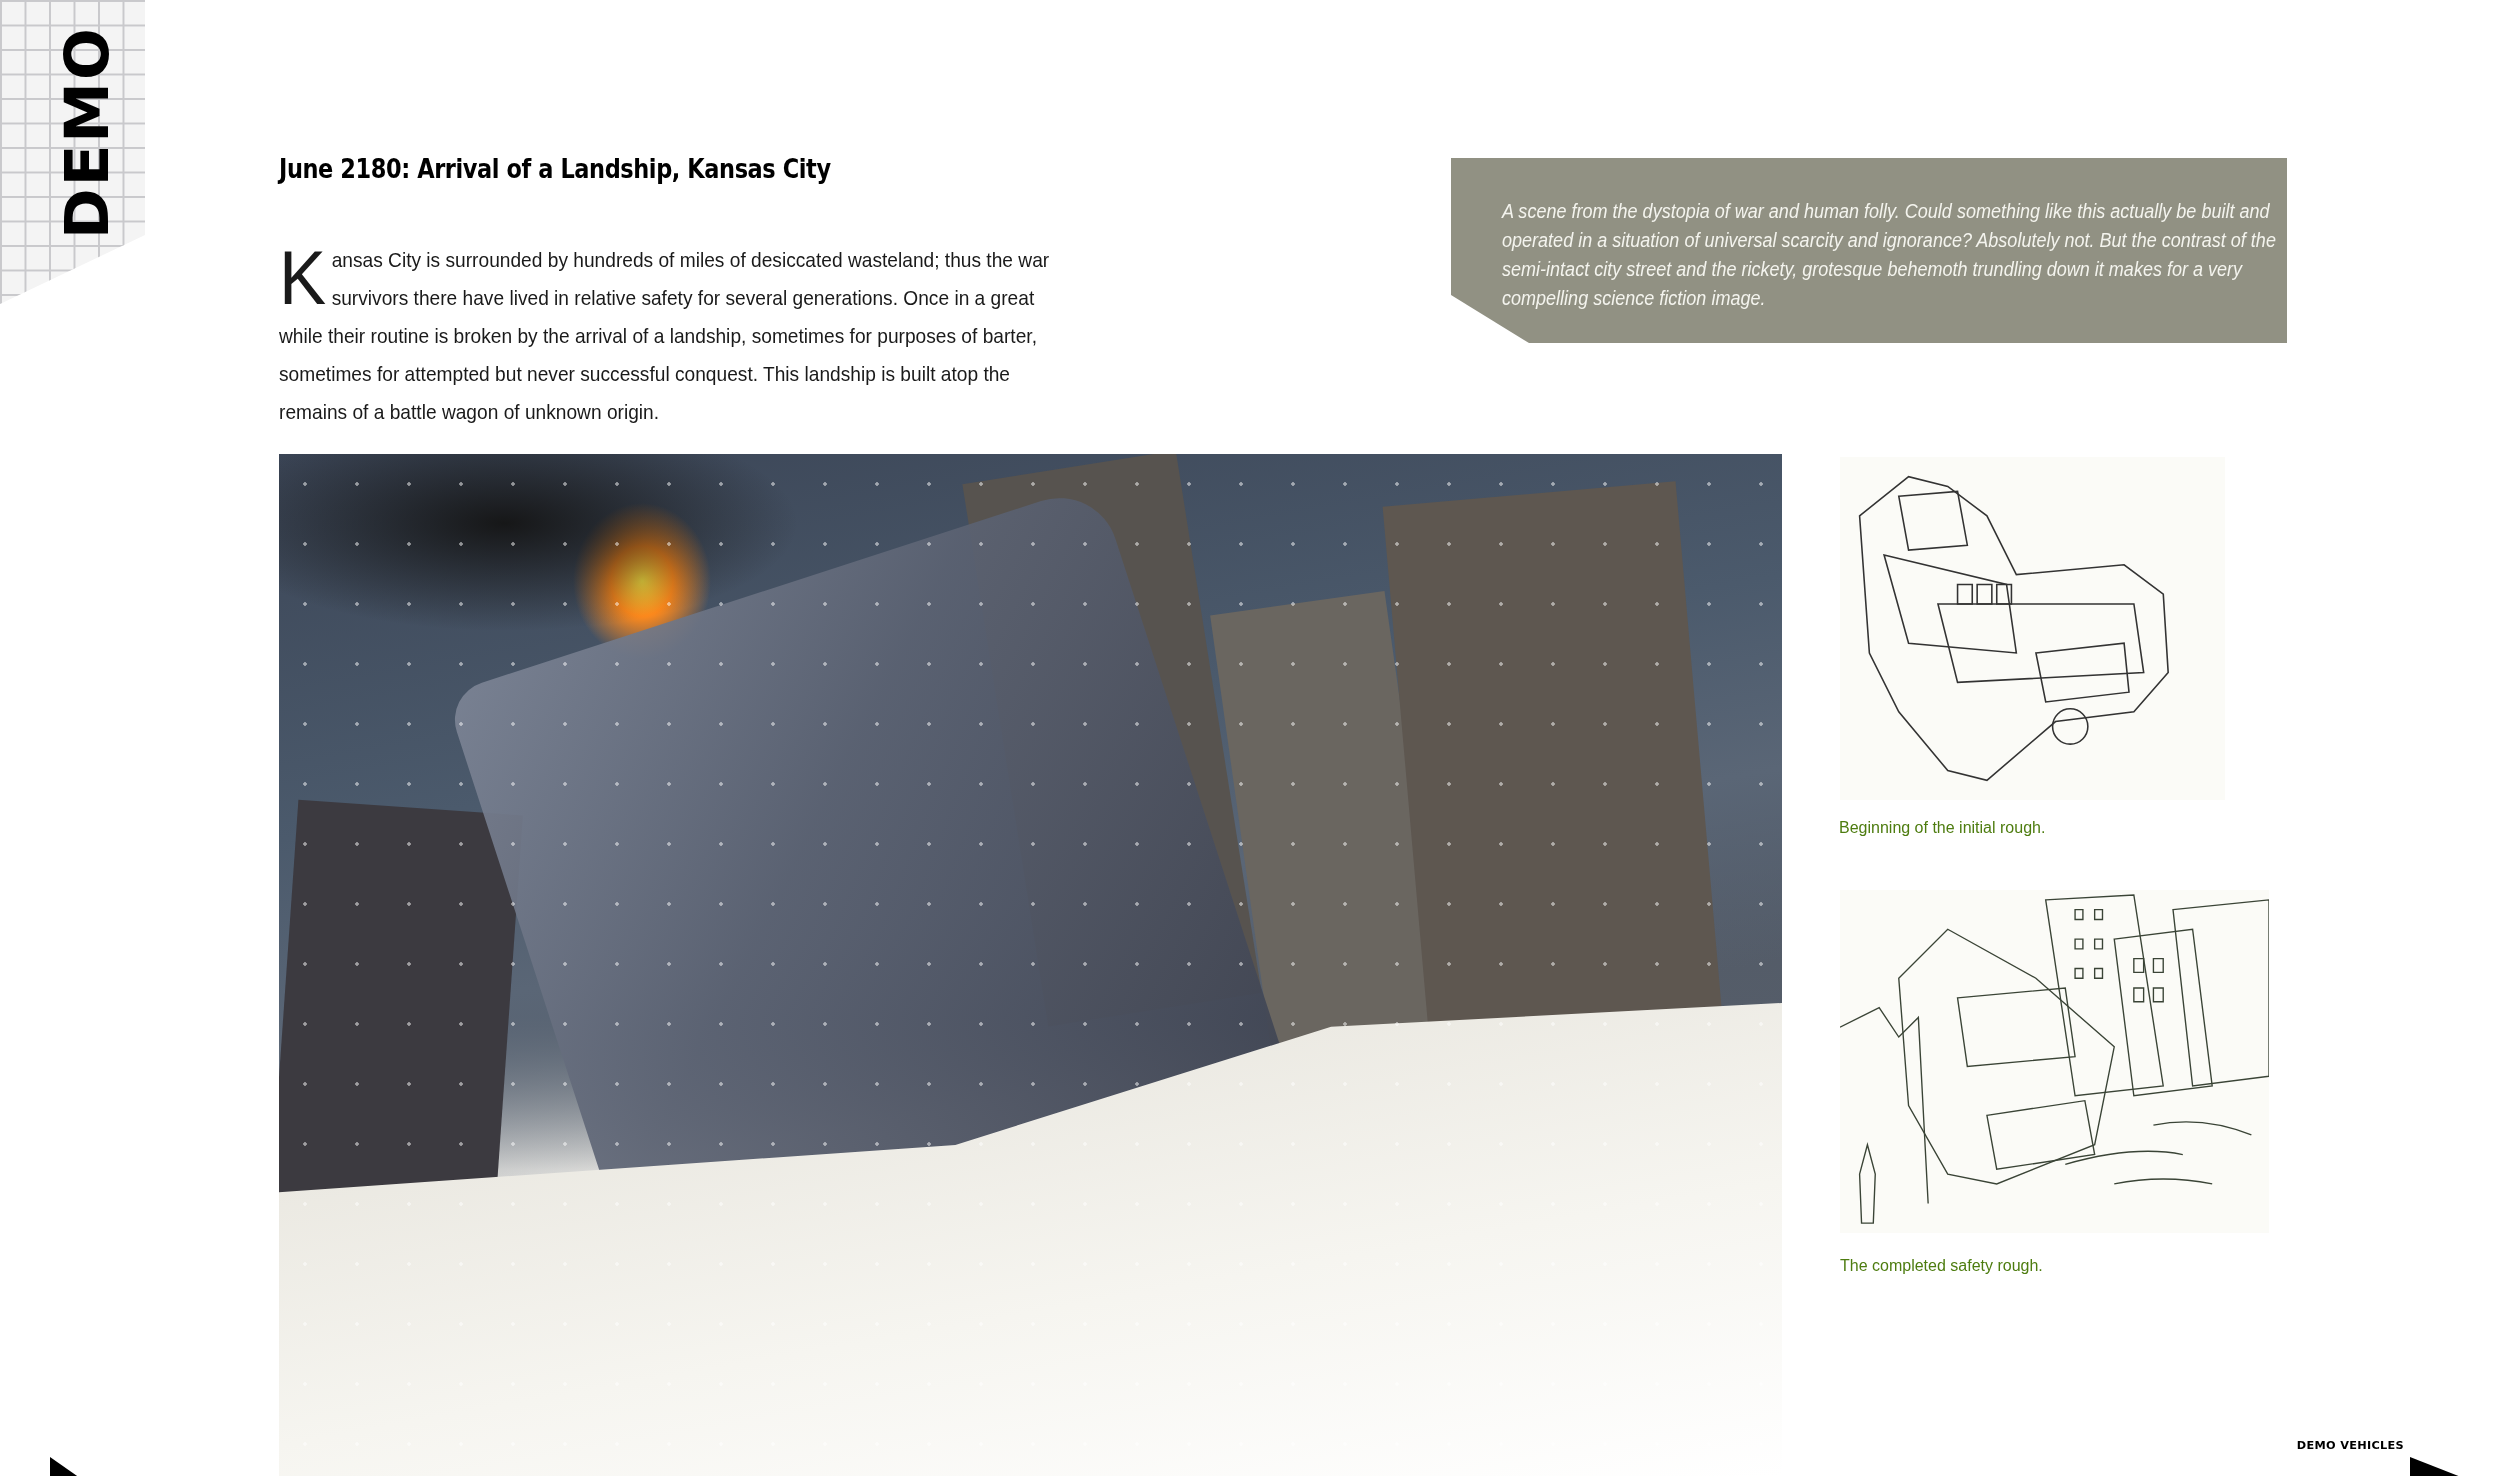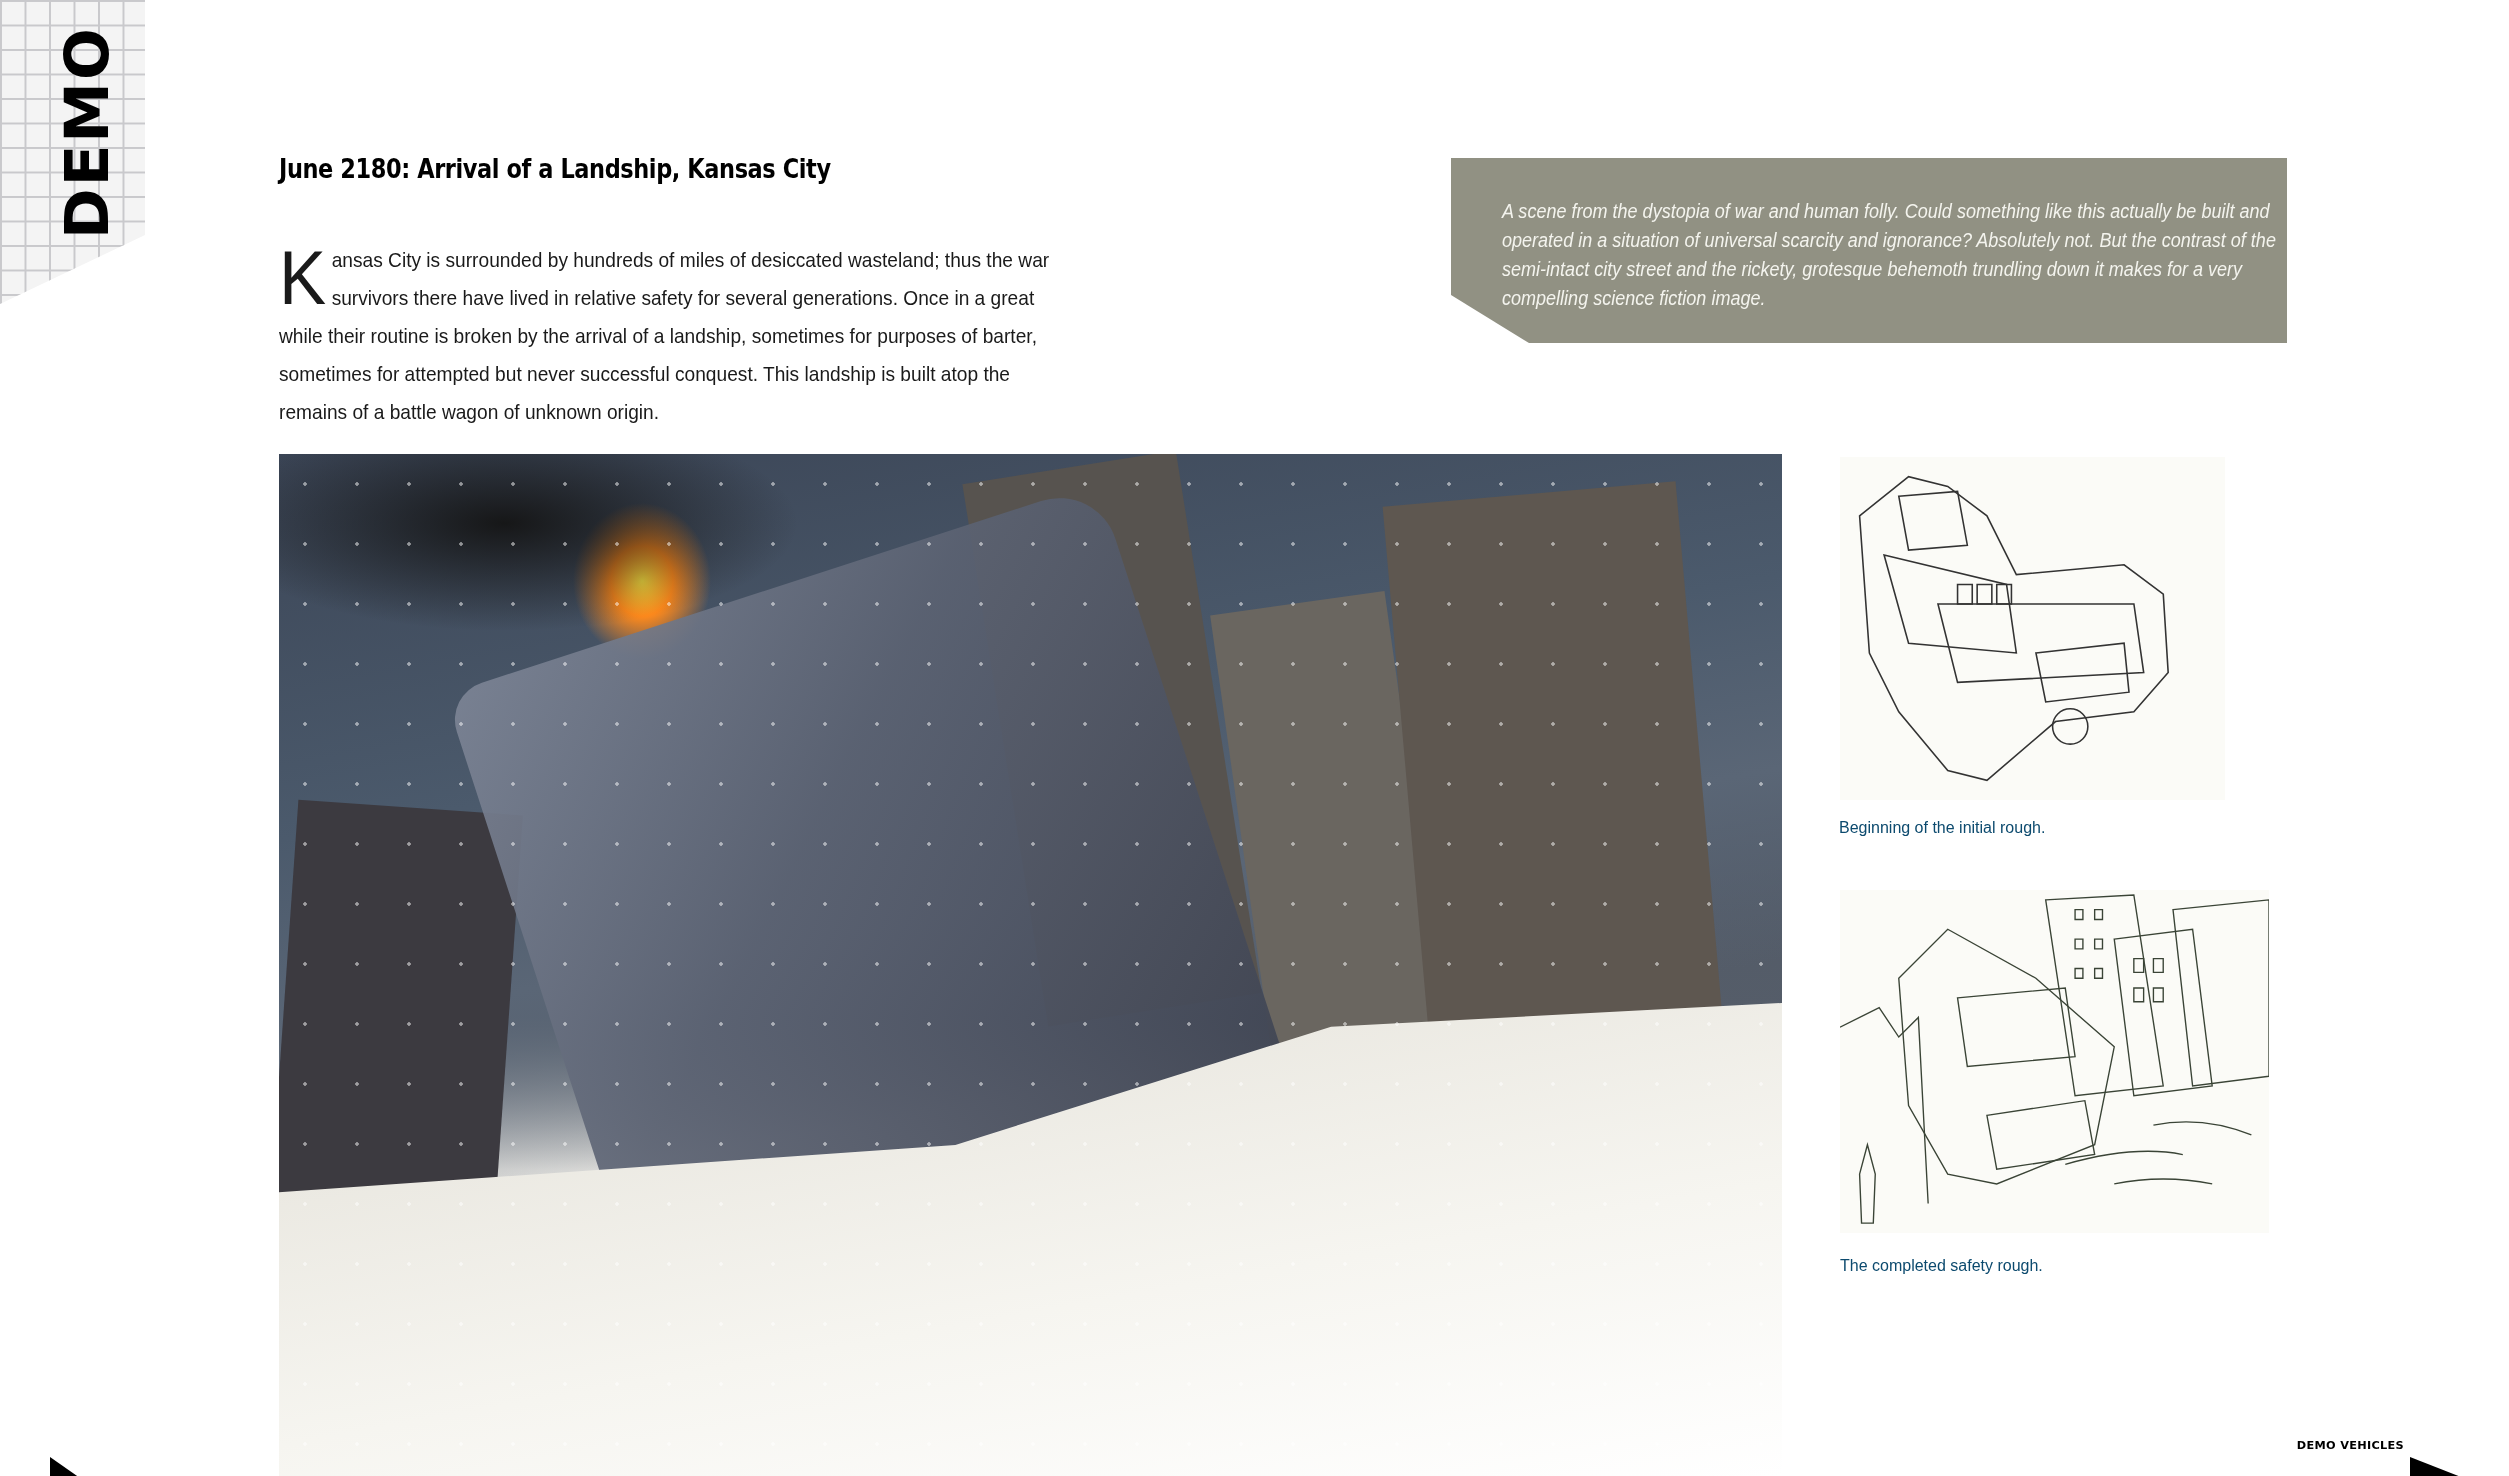--- a/index.html
+++ b/index.html
@@ -81,21 +81,21 @@
     background-size: 52px 60px;
     opacity: 0.6;
   }
   .sketch {
     position: absolute; background: #fbfbf7; overflow: hidden;
   }
   .sketch.s1 { left: 1840px; top: 457px; width: 385px; height: 343px; }
   .sketch.s2 { left: 1840px; top: 890px; width: 429px; height: 343px; }
   .sketch svg { width: 100%; height: 100%; display: block; }
   .caption {
-    position: absolute; font-size: 16px; color: #0c4a6e; white-space: nowrap;
+    position: absolute; font-size: 16px; color: #4d7c0f; white-space: nowrap;
   }
   .caption.c1 { left: 1839px; top: 819px; }
   .caption.c2 { left: 1840px; top: 1257px; }
   .folio {
     position: absolute; top: 1457px; width: 28px; height: 79px; background: #000;
     display: flex; align-items: center; justify-content: center;
     color: #fff; font-family: "DejaVu Sans", sans-serif; font-weight: bold; font-size: 22px;
   }
   .folio.left { left: 50px; clip-path: polygon(0 0, 100% 19.6px, 100% 100%, 0 100%); }
   .folio.right { left: 2410px; clip-path: polygon(0 0, 100% 19.6px, 100% 100%, 0 100%); padding-left: 22px; }

